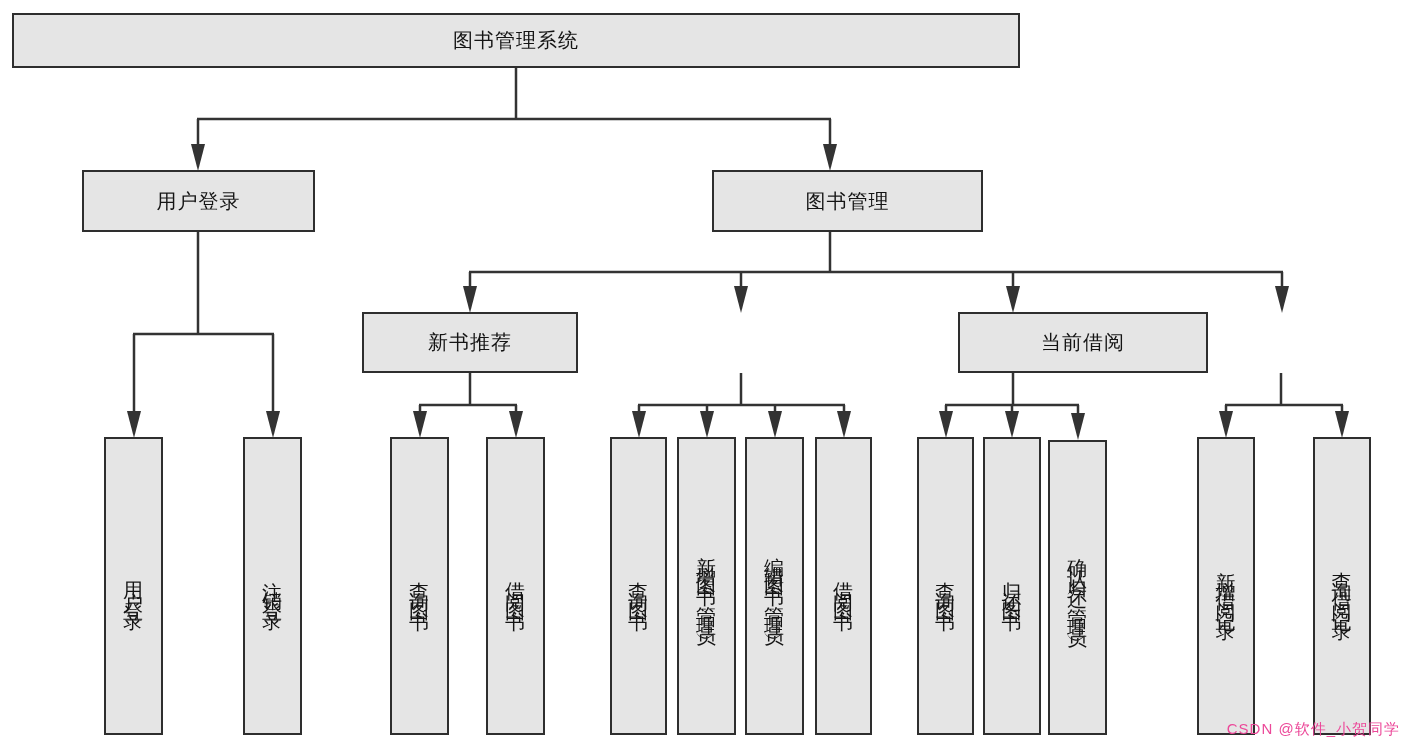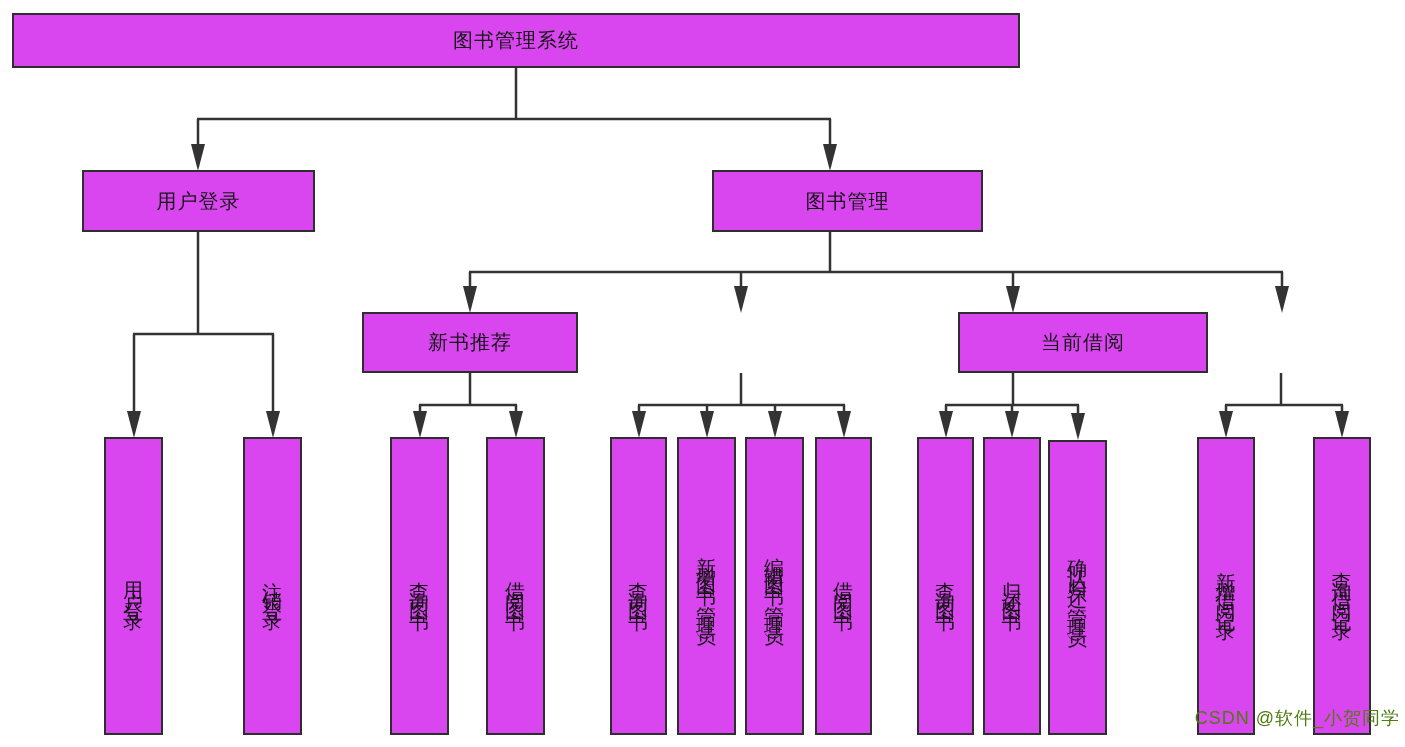--- a/index.html
+++ b/index.html
@@ -4,32 +4,32 @@
 <style>
   html,body{margin:0;padding:0;}
   body{
     width:1405px;height:747px;position:relative;overflow:hidden;
     background:#ffffff;
     font-family:"Liberation Sans","DejaVu Sans",sans-serif;
   }
   #stage{position:absolute;left:0;top:0;width:1405px;height:747px;}
   svg.wires{position:absolute;left:0;top:0;z-index:0;}
   .node{
-    position:absolute;z-index:1;background:#d946ef;
+    position:absolute;z-index:1;background:#e5e5e5;
     border:2.5px solid #2e2e2e;box-sizing:border-box;
     display:flex;align-items:center;justify-content:center;
     color:#141414;font-size:20px;letter-spacing:1px;
   }
   .leaf span{
     writing-mode:vertical-rl;text-orientation:mixed;
     letter-spacing:10px;line-height:1;white-space:nowrap;
   }
   .watermark{
-    position:absolute;right:5px;bottom:17px;z-index:2;
-    font-size:18px;color:#4d7c0f;letter-spacing:1px;
+    position:absolute;right:5px;bottom:8px;z-index:2;
+    font-size:15px;color:#ec4899;letter-spacing:1px;
   }
   line{stroke:#333333;stroke-width:2.5;}
   polygon{fill:#333333;}
 </style>
 </head>
 <body>
 
 <div id="stage">
 
   <svg class="wires" width="1405" height="747" viewBox="0 0 1405 747">

